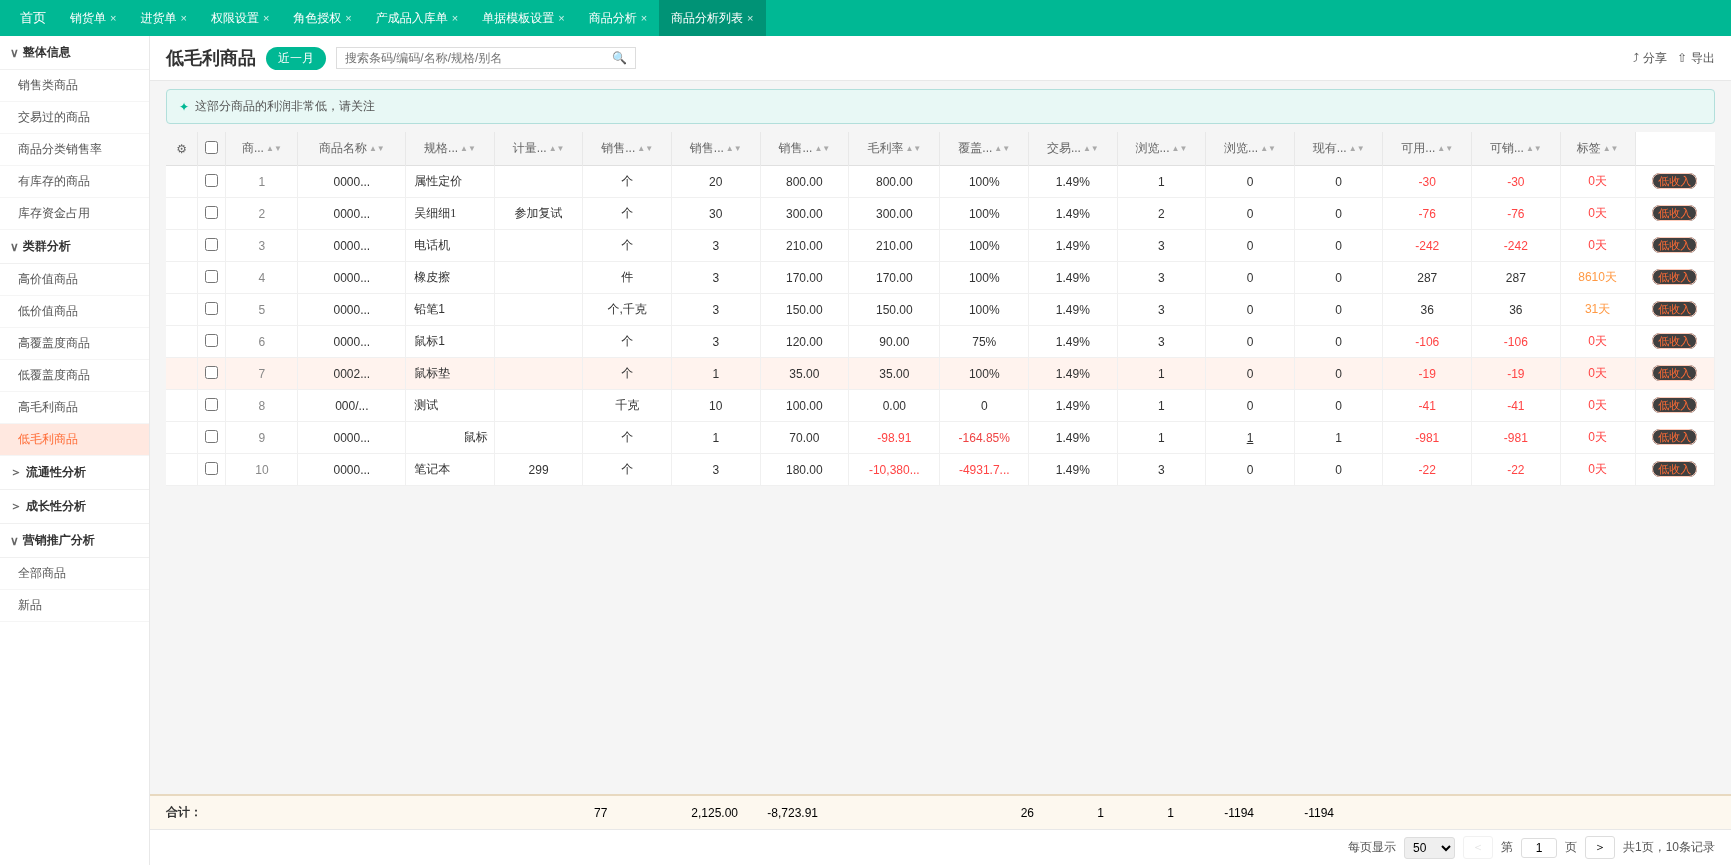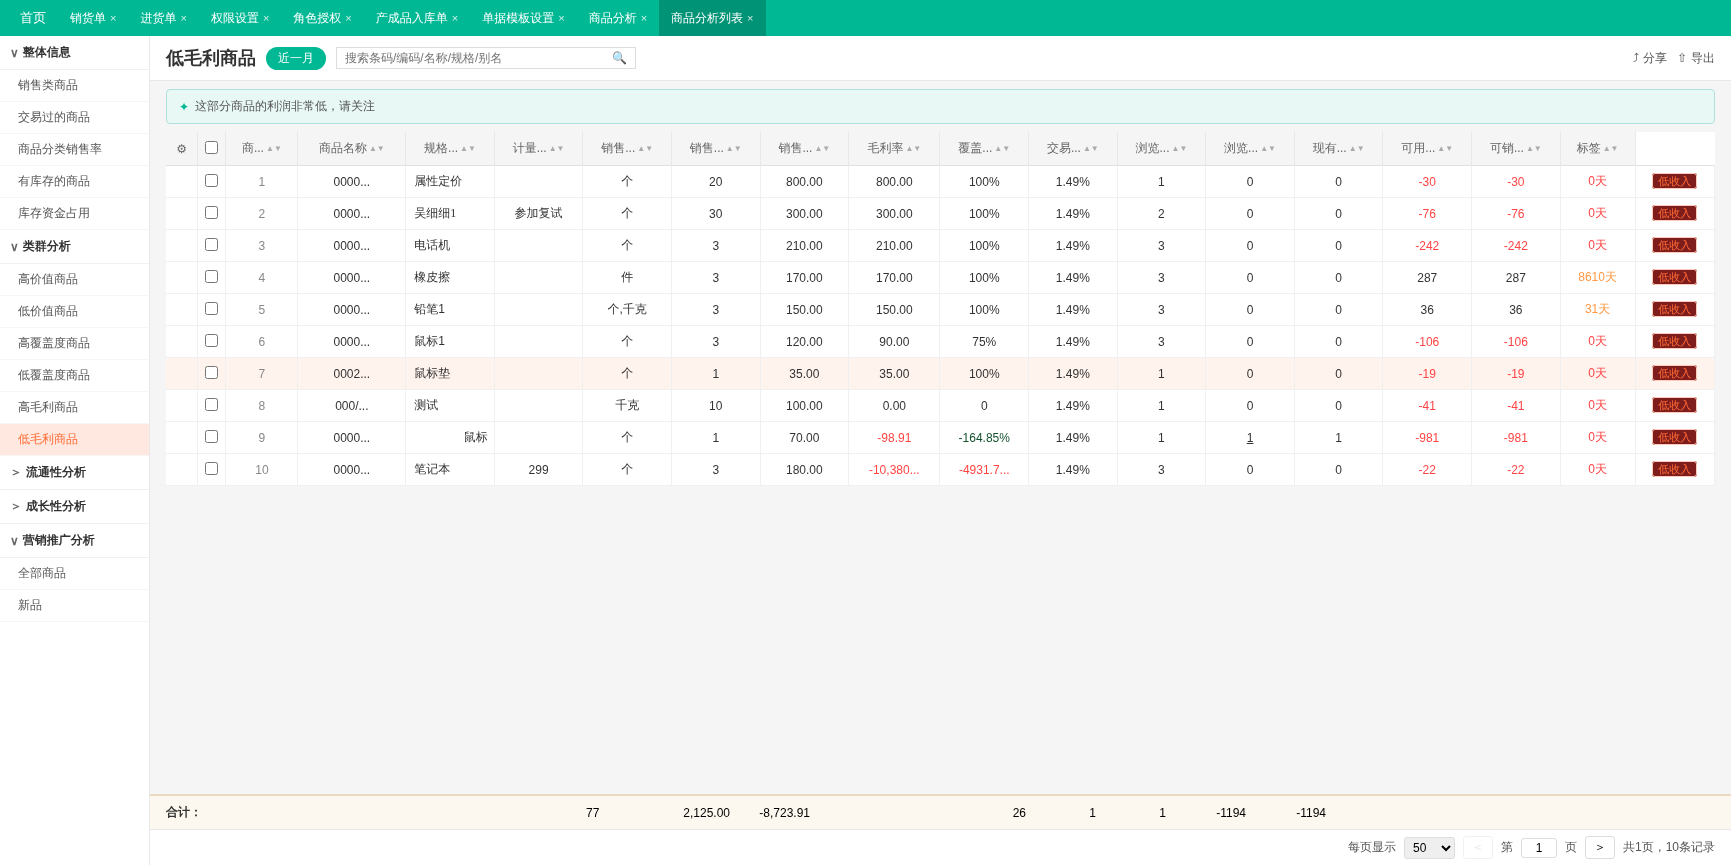--- a/index.html
+++ b/index.html
@@ -177,37 +177,37 @@
     }
     tbody tr.highlight { background: #fff3ee; }
     tbody td {
       padding: 7px 6px;
       text-align: center;
       border-right: 1px solid #f0f0f0;
       color: #333;
       white-space: nowrap;
     }
     .tag-badge {
-      background: #7f1d1d;
+      background: #404040;
       color: #ff6b35;
       border: 1px solid #ffccbb;
-      border-radius: 3px;
+      border-radius: 8px;
       padding: 1px 5px;
       font-size: 11px;
     }
     .underline-link { text-decoration: underline; color: #333; cursor: pointer; }
 
     
     .footer-totals {
       background: #fdf8ef;
       border-top: 2px solid #e8d9c0;
       padding: 8px 16px;
       display: flex;
       align-items: center;
-      gap: 0;
+      gap: 8px;
     }
     .footer-totals .total-label {
       font-weight: bold;
       color: #333;
       padding-right: 20px;
     }
 
     
     .pagination {
       background: #fff;
@@ -601,21 +601,21 @@
         <input type="checkbox" style="">
       </td>
       <td style="color:#888">9</td>
       <td>0000...</td>
       <td style="text-align:right; padding-left:8px;">鼠标</td>
       <td></td>
       <td>个</td>
       <td>1</td>
       <td>70.00</td>
       <td style="color:#ff4444">-98.91</td>
-      <td style="color:#14532d">-164.85%</td>
+      <td style="color:#ef4444">-164.85%</td>
       <td>1.49%</td>
       <td>1</td>
       <td>
         <span class="underline-link">1</span>
       </td>
       <td>1</td>
       <td style="color:#ff4444">-981</td>
       <td style="color:#ff4444">-981</td>
       <td style="color:#ff4444">0天</td>
       <td>

